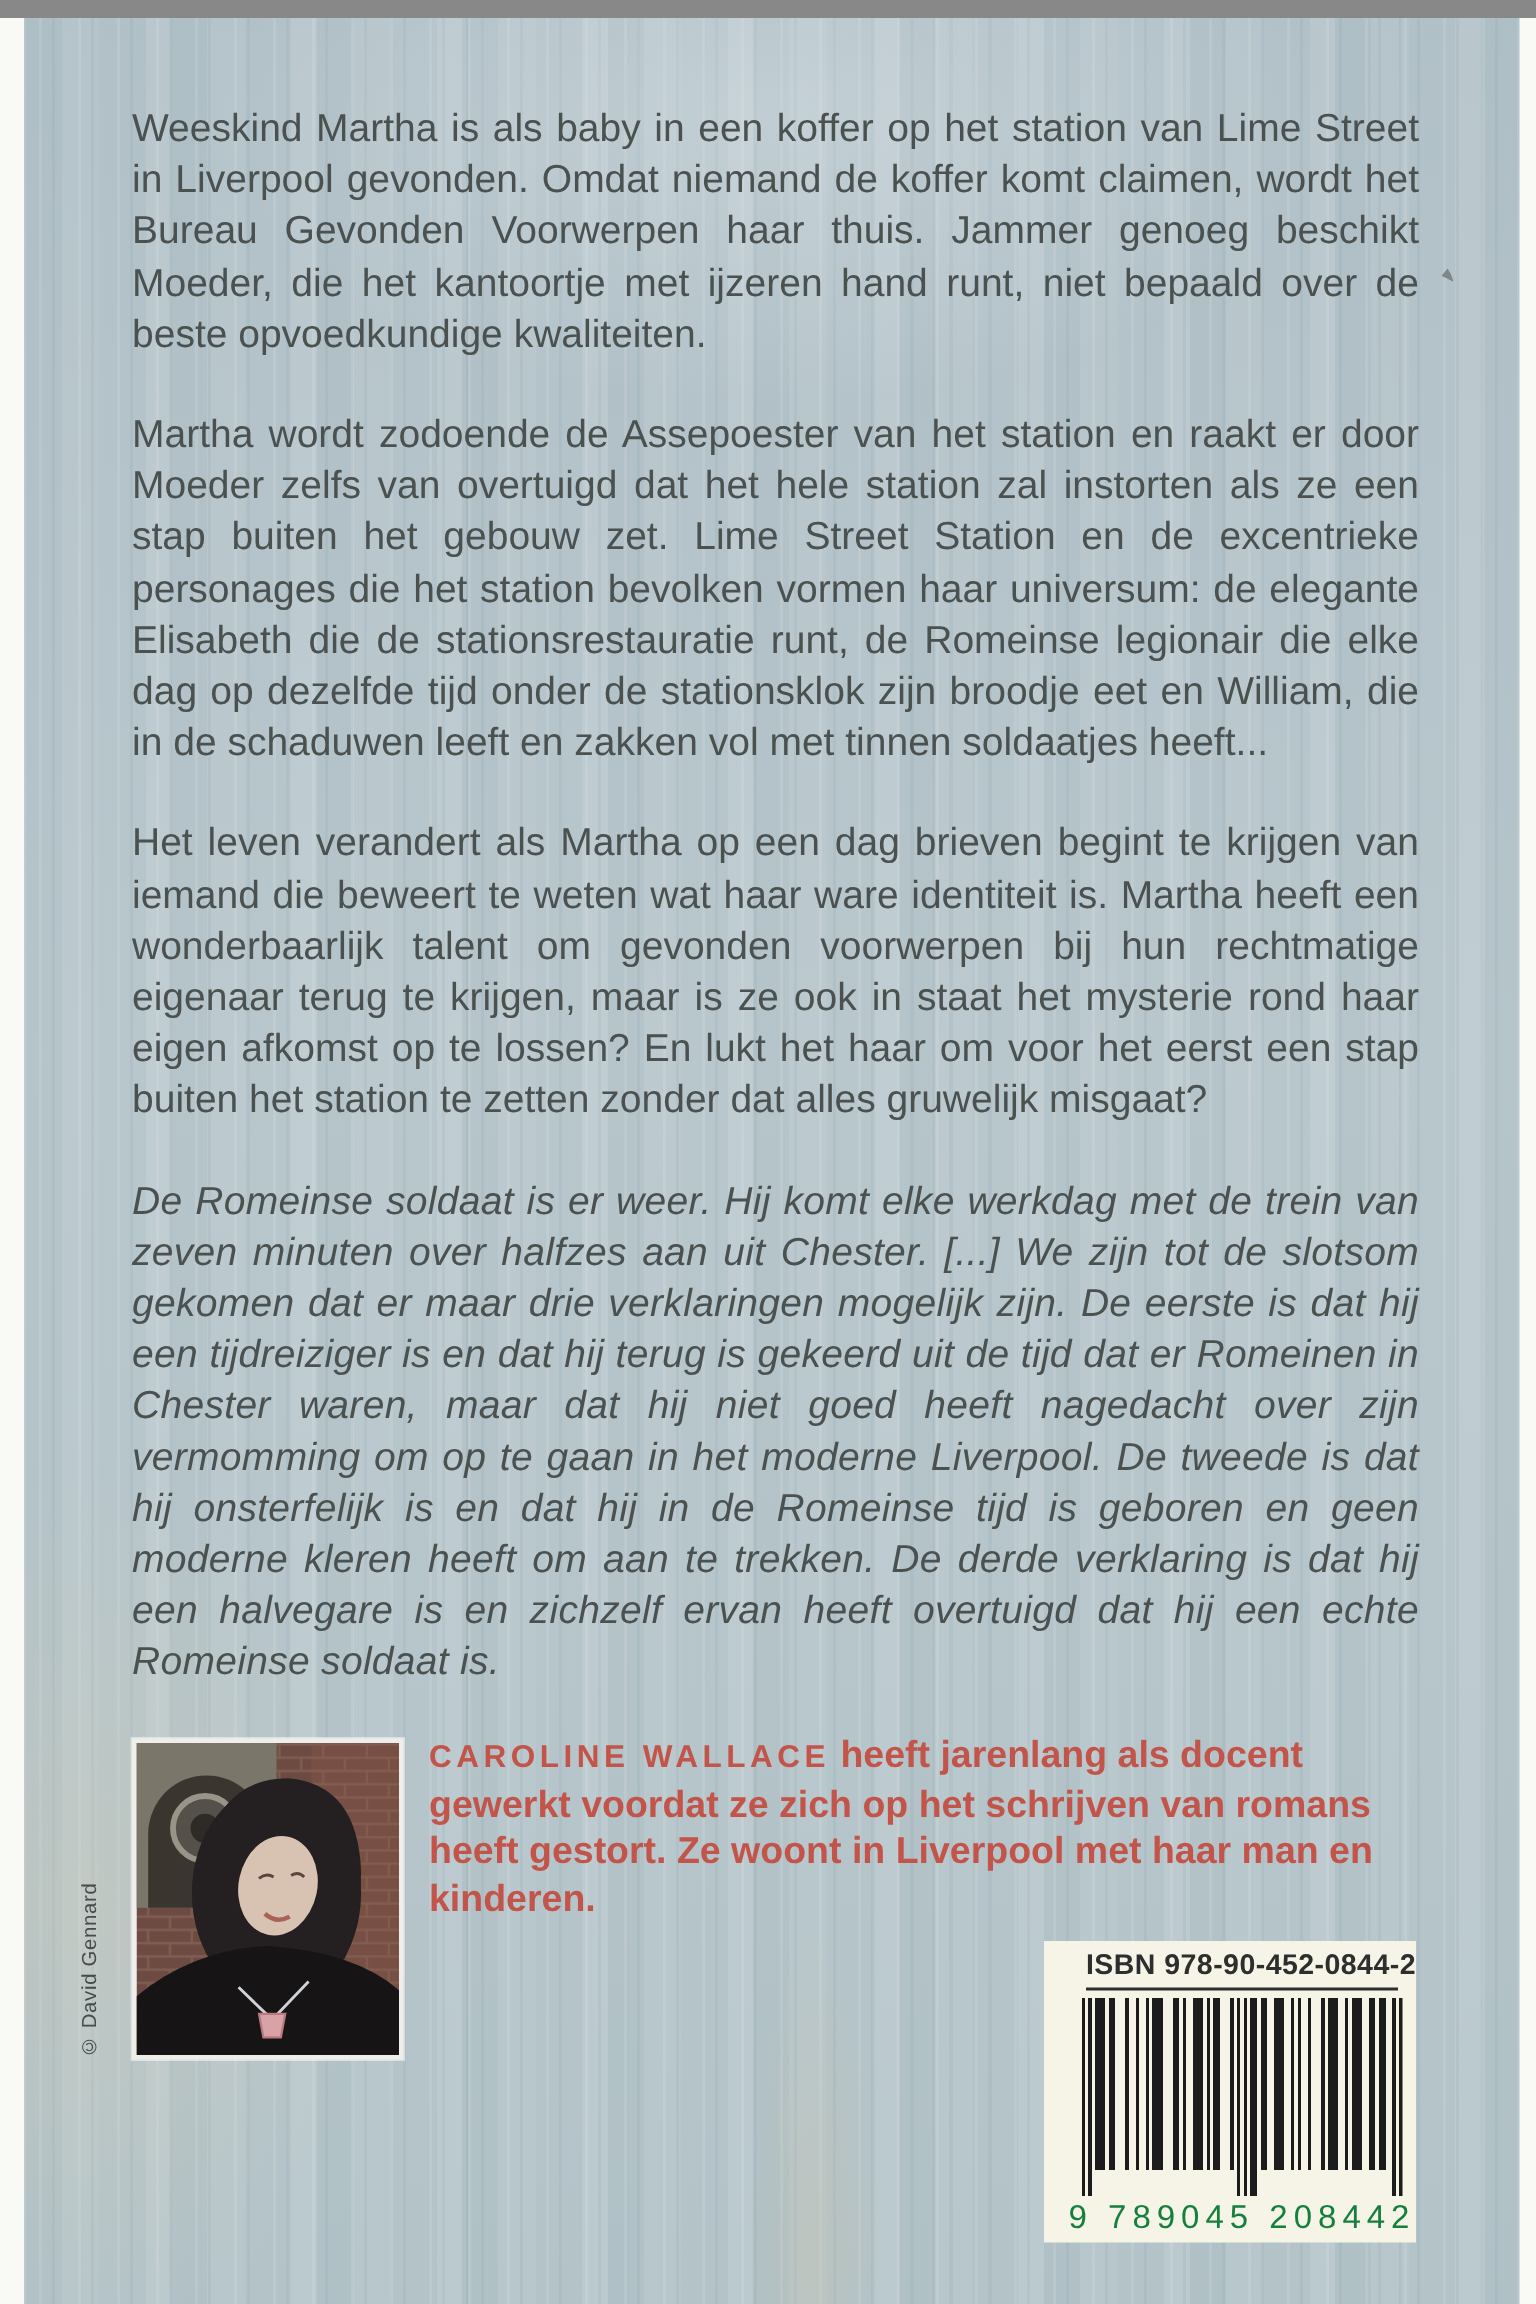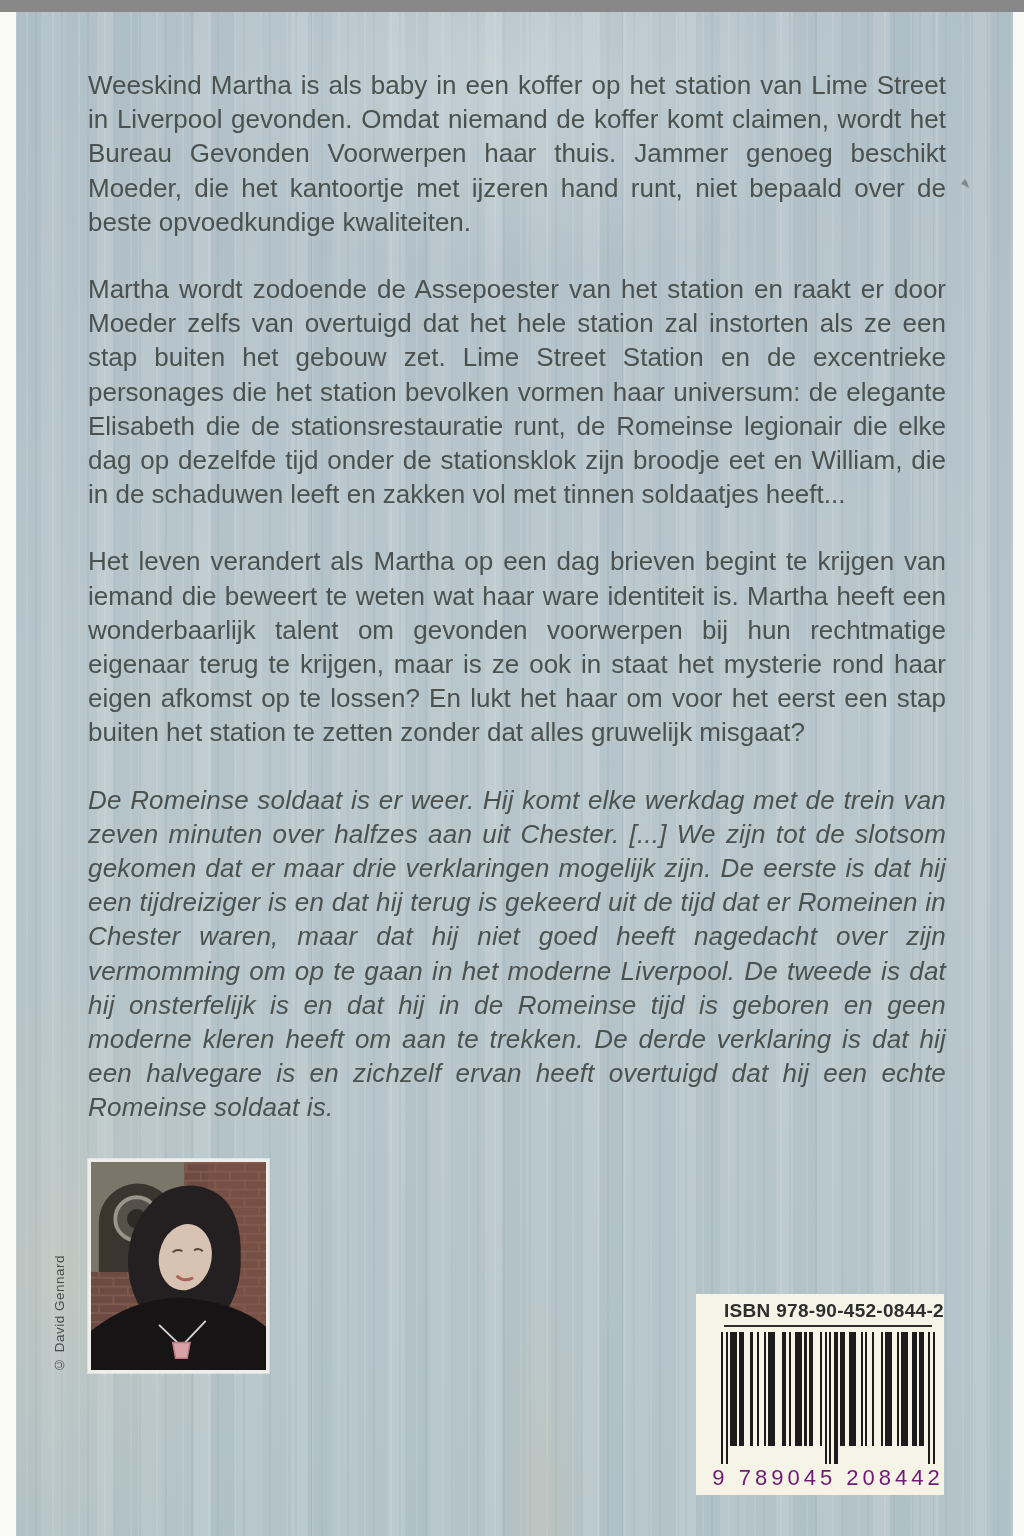--- a/index.html
+++ b/index.html
@@ -67,21 +67,21 @@
     background:#f6f3e7;box-sizing:border-box;padding:6px 12px 4px 28px;
     display:flex;flex-direction:column;align-items:center;
   }
   .isbn-label{
     font-size:19px;font-weight:bold;color:#2d2f2e;letter-spacing:.3px;
     border-bottom:2px solid #2d2f2e;padding-bottom:3px;margin-bottom:5px;
     width:100%;text-align:center;white-space:nowrap;
   }
   .barcode-bars{width:214px;height:132px;}
   .isbn-digits{
-    font-size:22px;color:#701a75;letter-spacing:4px;margin-top:1px;white-space:nowrap;
+    font-size:22px;color:#15803d;letter-spacing:4px;margin-top:1px;white-space:nowrap;
   }
 </style>
 </head>
 <body>
 
 <div class="page">
   <div class="scan-margin left"></div>
   <div class="scan-margin right"></div>
   <div class="speck"></div>
 
@@ -120,20 +120,21 @@
 
       <path d="M46,80 Q56,24 104,24 Q152,28 154,88 Q153,126 142,148 Q148,96 132,66 Q118,44 94,46 Q74,48 65,66 Q57,82 60,112 Q50,128 54,152 Q42,114 46,80 Z" fill="#241f20"></path>
 
       <path d="M0,212 L0,172 Q40,140 90,138 Q150,142 180,168 L180,212 Z" fill="#171415"></path>
 
       <polyline points="70,166 93,188 118,162" fill="none" stroke="#cfd2d6" stroke-width="2"></polyline>
       <path d="M84,184 L102,184 L99,200 L87,200 Z" fill="#d9a2a6" stroke="#b97a7e" stroke-width="1.5"></path>
     </svg>
   </figure>
 
+  <p class="author-bio"><span class="author-name">CAROLINE WALLACE</span><span> heeft jarenlang als docent gewerkt voordat ze zich op het schrijven van romans heeft gestort. Ze woont in Liverpool met haar man en kinderen.</span></p>
 
 
   <div class="barcode-box">
     <div class="isbn-label">ISBN 978-90-452-0844-2</div>
     <svg class="barcode-bars" id="barcode" viewBox="0 0 95 60" preserveAspectRatio="none" shape-rendering="crispEdges">
         <rect x="0" y="0" width="1" height="60" fill="#1c1c1c"></rect>
         <rect x="2" y="0" width="1" height="60" fill="#1c1c1c"></rect>
         <rect x="4" y="0" width="3" height="52" fill="#1c1c1c"></rect>
         <rect x="8" y="0" width="2" height="52" fill="#1c1c1c"></rect>
         <rect x="13" y="0" width="1" height="52" fill="#1c1c1c"></rect>

